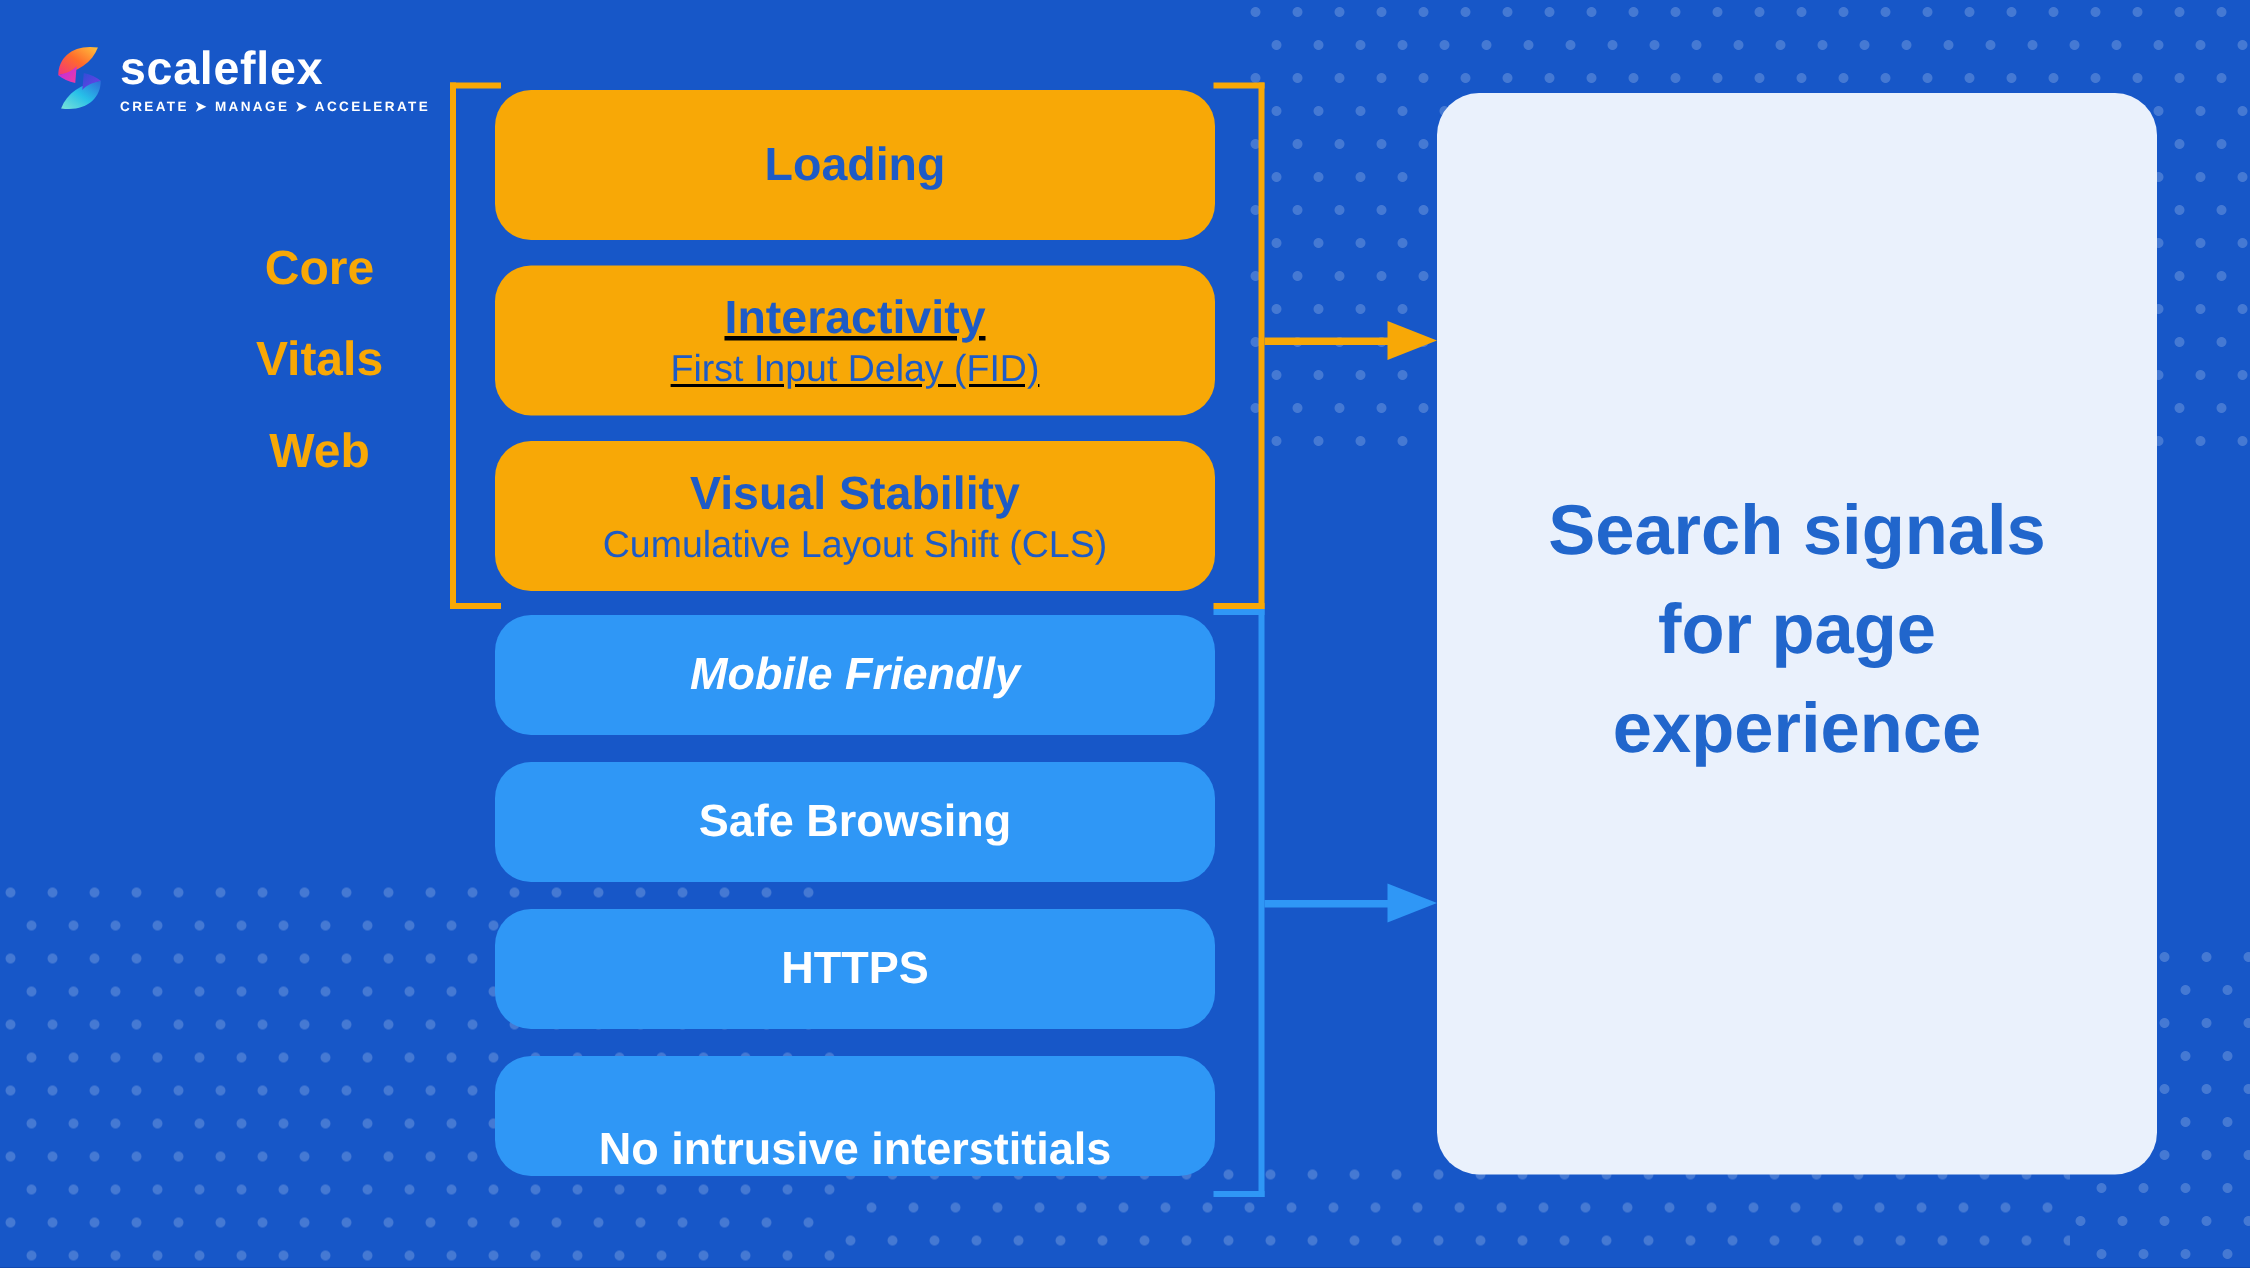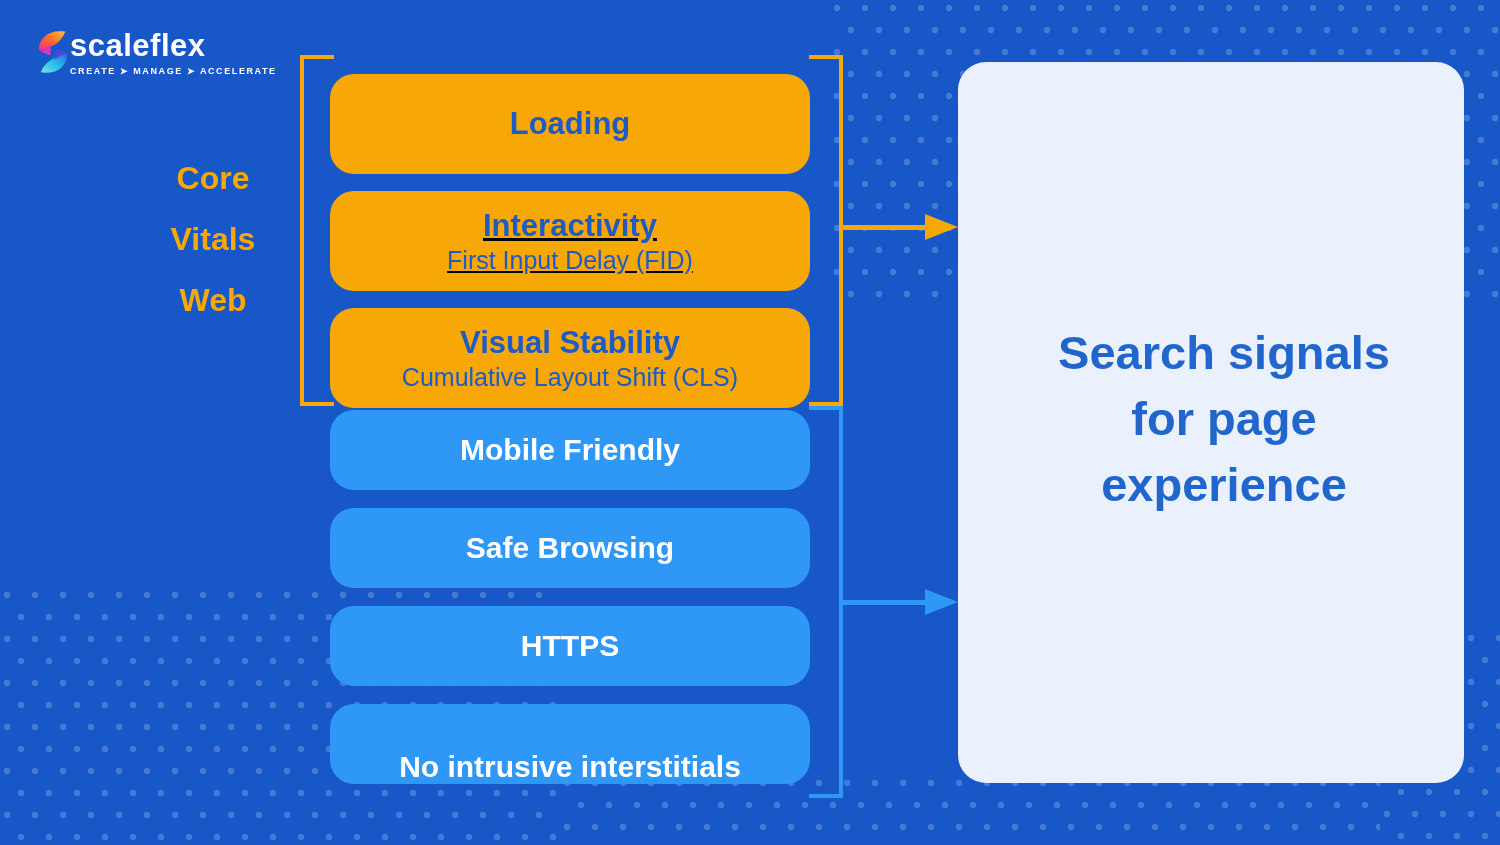--- a/index.html
+++ b/index.html
@@ -15,21 +15,21 @@
       radial-gradient(circle at 7px 8px, rgba(255,255,255,0.20) 3px, transparent 3.6px),
       radial-gradient(circle at 21px 30px, rgba(255,255,255,0.20) 3px, transparent 3.6px);
     background-size:28px 44px;
   }
   .dots-tr{top:0;right:0;width:670px;height:310px;}
   .dots-bl{bottom:0;left:0;width:560px;height:258px;}
   .dots-bottom{bottom:0;left:560px;width:820px;height:70px;}
   .dots-br{bottom:0;right:0;width:120px;height:215px;}
 
   
-  .logo{position:absolute;left:36px;top:28px;display:flex;align-items:flex-end;}
+  .logo{position:absolute;left:36px;top:28px;display:flex;align-items:flex-end;gap:10px;}
   .logo-text{display:flex;flex-direction:column;}
   .logo-name{color:#ffffff;font-size:31px;font-weight:700;letter-spacing:0.5px;line-height:34px;}
   .logo-tagline{color:#ffffff;font-size:9px;font-weight:700;letter-spacing:1.6px;margin-top:3px;white-space:nowrap;}
 
   
   .core-label{
     position:absolute;left:118px;top:148px;width:190px;text-align:center;
     color:#F8A806;font-size:32px;font-weight:700;line-height:61px;
   }
 
@@ -46,46 +46,45 @@
   .bracket-blue-right{
     left:809px;top:406px;height:384px;
     border-right:4px solid #2F97F6;border-top:4px solid #2F97F6;border-bottom:4px solid #2F97F6;
   }
 
   
   .vital-box{
     position:absolute;left:330px;width:480px;height:100px;border-radius:24px;
     background:#F8A806;display:flex;flex-direction:column;align-items:center;justify-content:center;
     text-align:center;
-    margin-top:14px;
   }
   .vb0{top:60px;}.vb1{top:177px;text-decoration:underline;}.vb2{top:294px;}
   .vital-title{color:#1E5BC6;font-size:31px;font-weight:700;line-height:38px;}
   .vital-sub{color:#1E5BC6;font-size:25px;font-weight:400;line-height:30px;}
 
   
   .signal-box{
     position:absolute;left:330px;width:480px;height:80px;border-radius:24px;
     background:#2F97F6;display:flex;align-items:center;justify-content:center;text-align:center;
   }
-  .sb0{top:410px;}.sb1{top:508px;}.sb2{top:606px;}.sb3{top:704px;align-items:flex-end;}
+  .sb0{top:410px;font-style:italic;}.sb1{top:508px;}.sb2{top:606px;}.sb3{top:704px;align-items:flex-end;}
   .signal-label{color:#ffffff;font-size:30px;font-weight:700;}
 
   
   .arrow-line{position:absolute;width:84px;height:5px;}
   .arrow-head{position:absolute;width:0;height:0;border-top:13px solid transparent;border-bottom:13px solid transparent;}
   .arrow-orange .arrow-line{left:843px;top:225px;background:#F8A806;}
   .arrow-orange .arrow-head{left:925px;top:214px;border-left:33px solid #F8A806;}
   .arrow-blue .arrow-line{left:843px;top:600px;background:#2F97F6;}
   .arrow-blue .arrow-head{left:925px;top:589px;border-left:33px solid #2F97F6;}
 
   
   .panel{
     position:absolute;left:958px;top:62px;width:480px;height:721px;border-radius:28px;
-    background:#EAF1FC;display:flex;align-items:center;justify-content:center;padding-left:26px;
+    background:#EAF1FC;display:flex;align-items:center;justify-content:center;
   }
   .panel-text{
     color:#2166CC;font-size:47px;font-weight:700;line-height:66px;text-align:center;
     padding-bottom:8px;
   }
 </style>
 </head>
 <body>
 
 <div class="stage">

